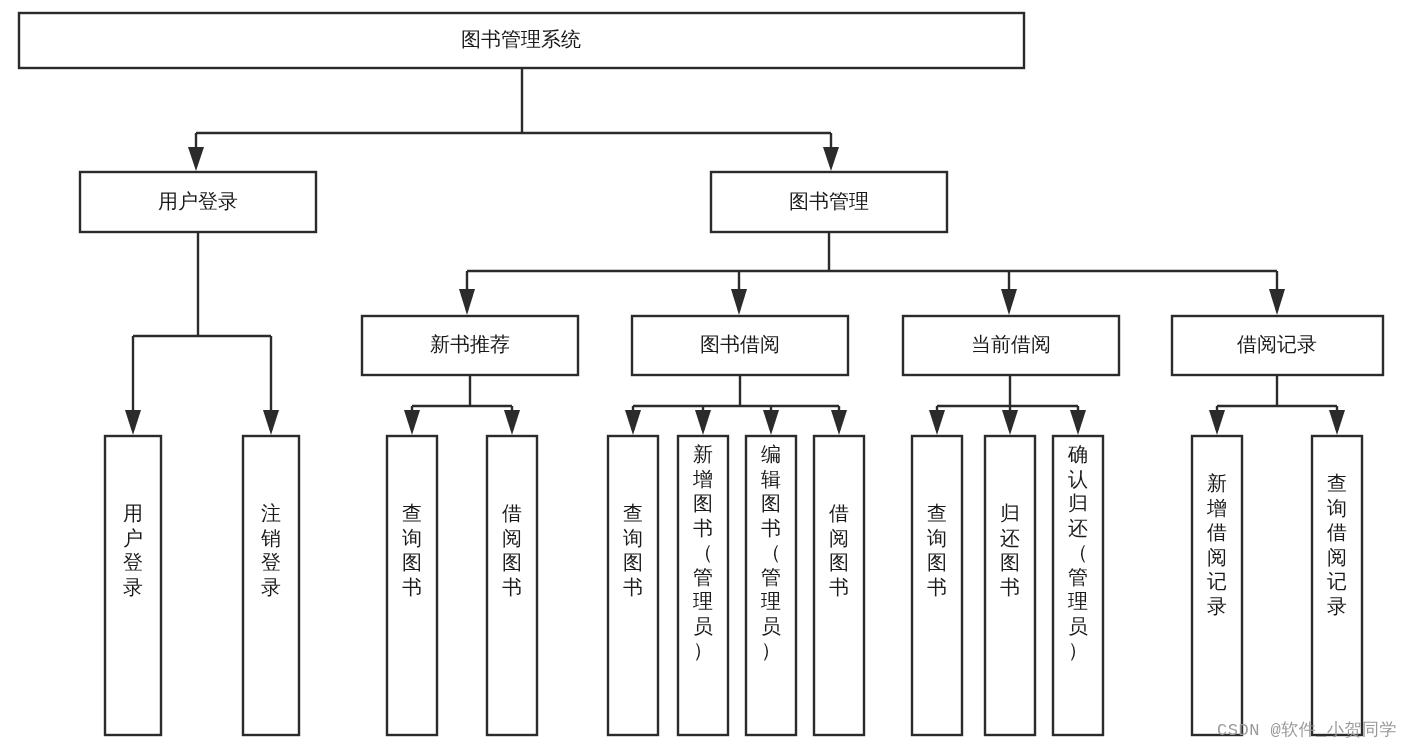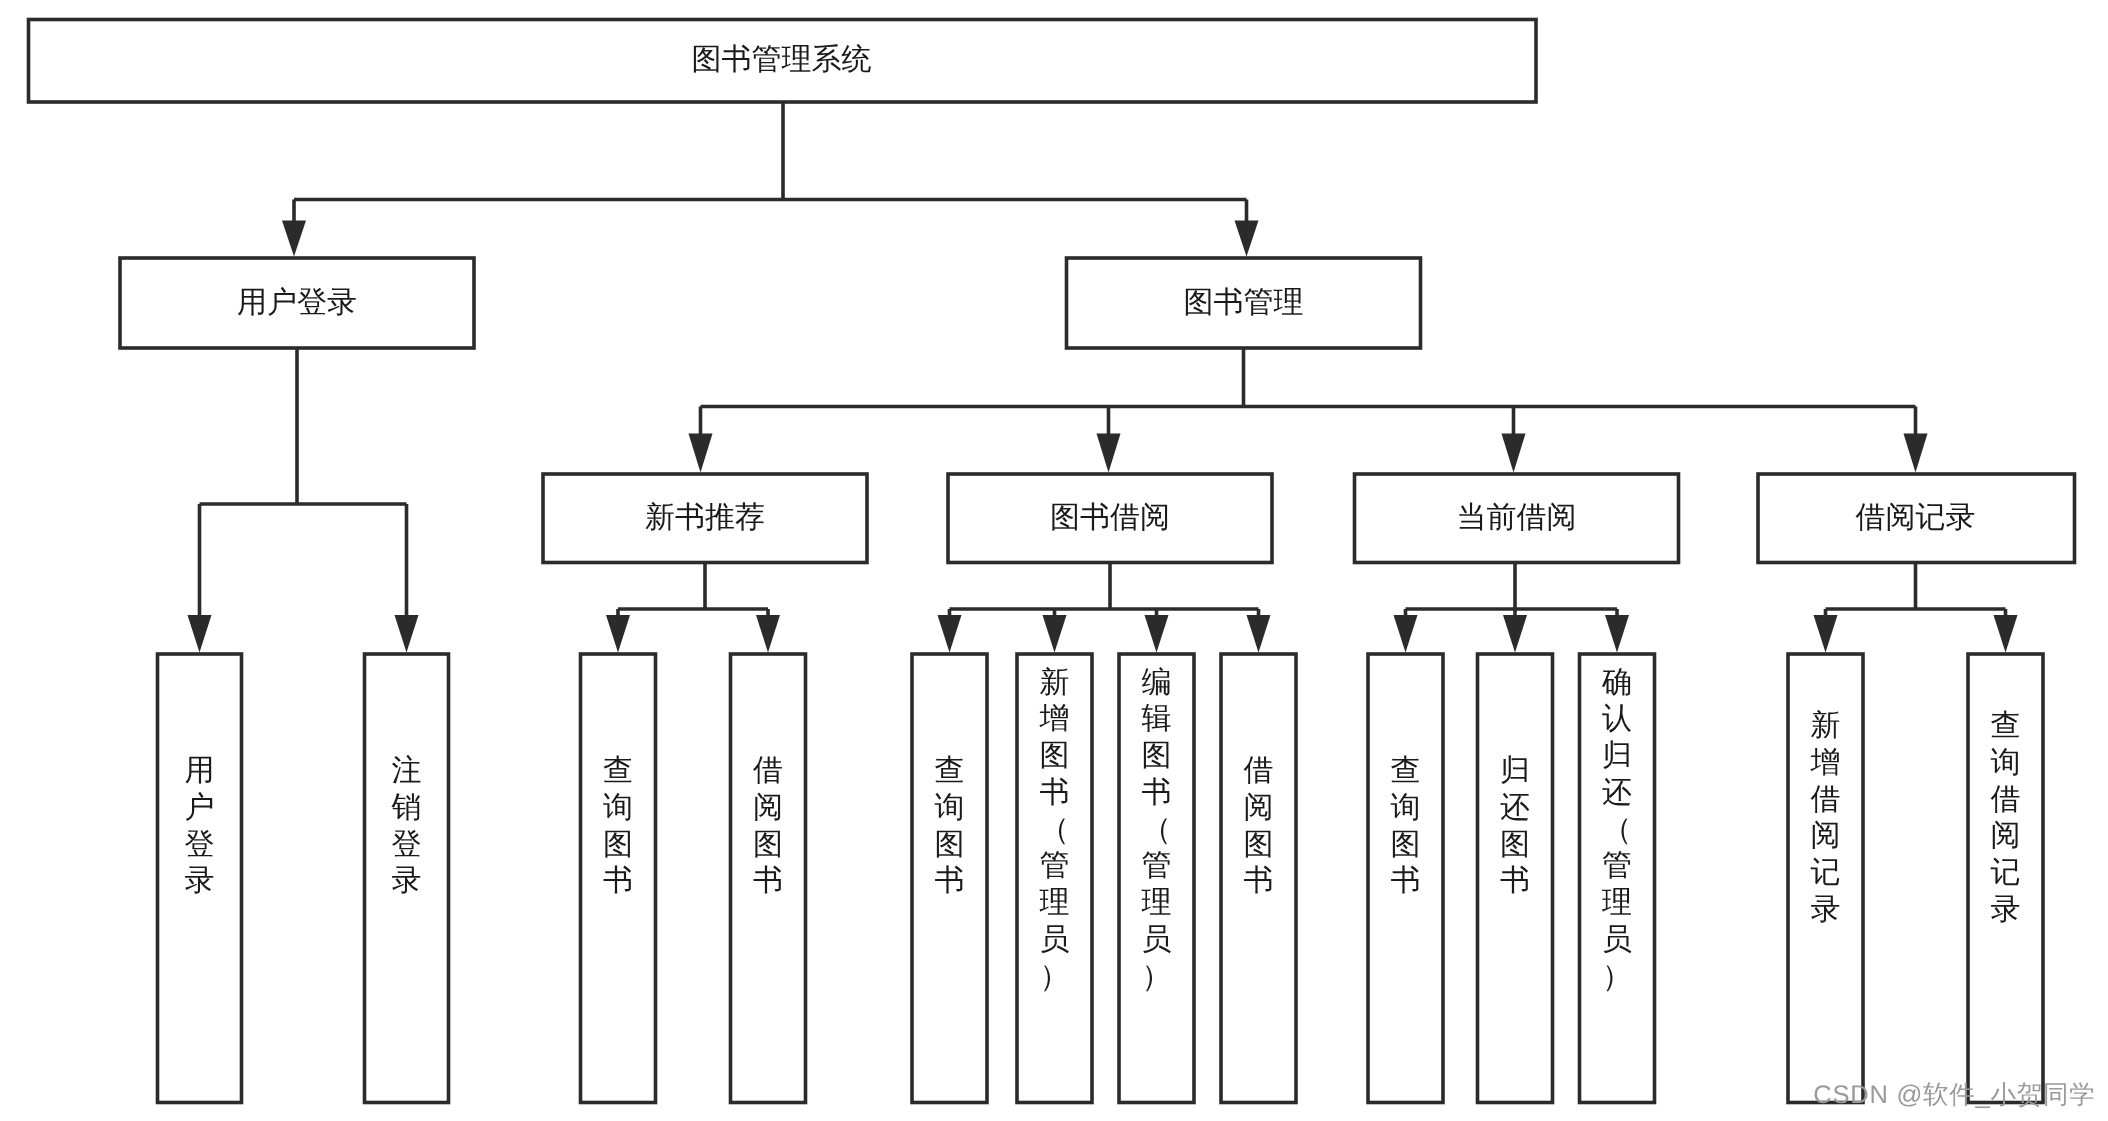--- a/index.html
+++ b/index.html
@@ -44,21 +44,21 @@
   .node-label-v {
     fill: #1a1a1a;
     font-family: "Liberation Sans", sans-serif;
     font-size: 20px;
     text-anchor: middle;
   }
   .watermark {
     position: absolute;
     right: 8px;
     bottom: 6px;
-    font-family: Liberation Sans, sans-serif;
+    font-family: Liberation Mono, monospace;
     font-size: 17px;
     color: #9a9a9a;
     letter-spacing: 0.5px;
     white-space: nowrap;
     user-select: none;
   }
 </style>
 </head>
 <body>
 

